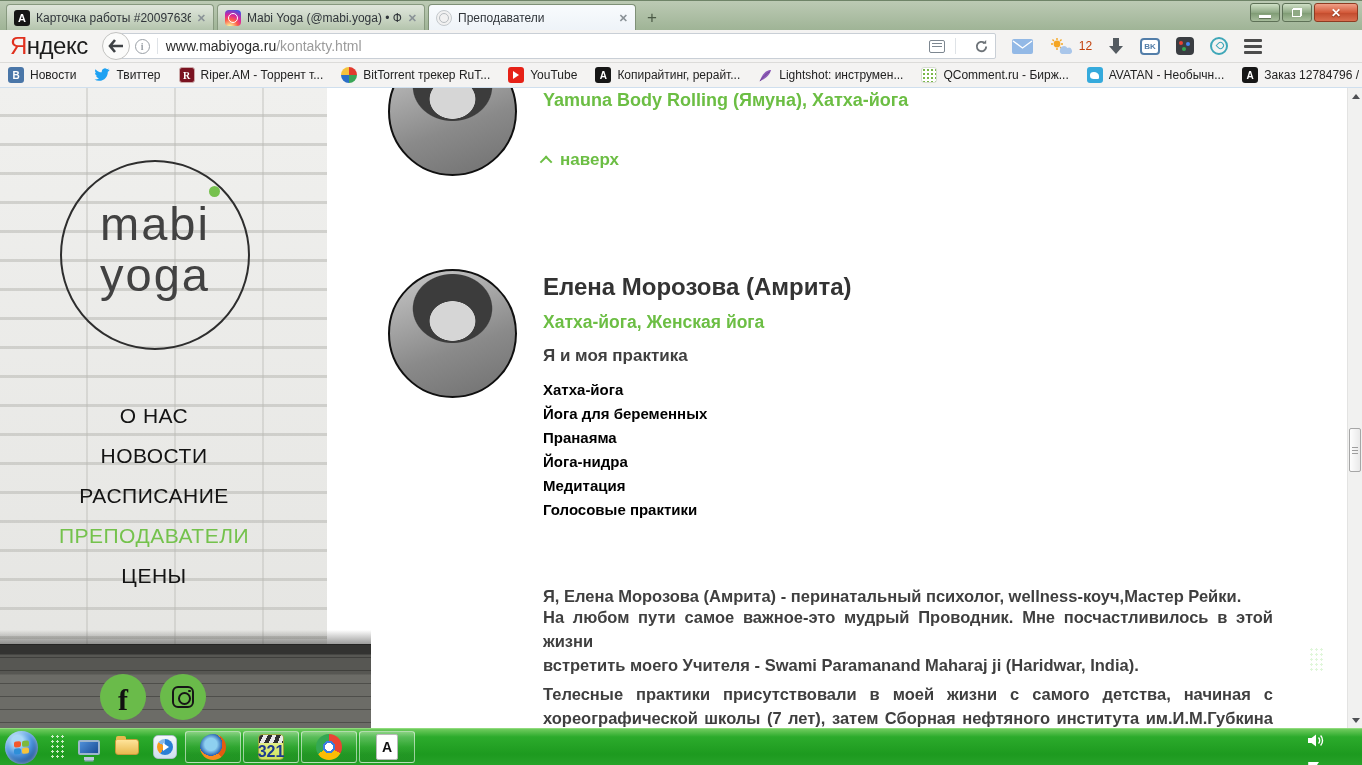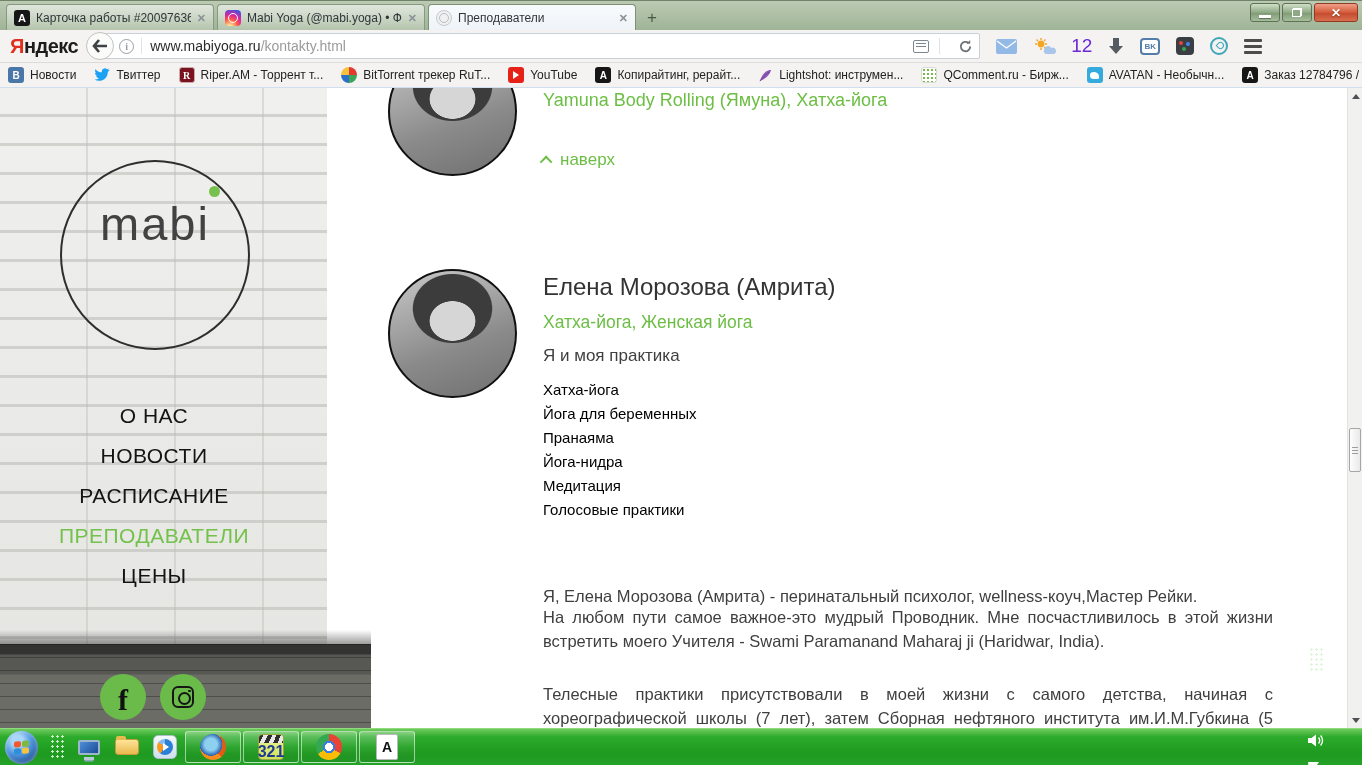--- a/index.html
+++ b/index.html
@@ -32,34 +32,34 @@
   .winbtn.close { width:44px; background:linear-gradient(#f0a088,#d35a3a 50%,#c24a2c 51%,#d96f4f); border-color:#8e3b22;
     color:#fff; font-size:12px; font-weight:bold; text-shadow:0 1px 1px #7c2c12; }
   .glyph-min { width:12px; height:3px; background:#fff; box-shadow:0 1px 1px #5b6d52; margin-top:8px; }
   .glyph-restore { position:relative; width:10px; height:9px; }
   .glyph-restore::before { content:""; position:absolute; right:0; top:0; width:7px; height:6px; border:1.5px solid #fff; }
   .glyph-restore::after { content:""; position:absolute; left:0; bottom:0; width:7px; height:6px; border:1.5px solid #fff; background:#8fa985; }
 
   
   .navbar { position:absolute; top:30px; left:0; right:0; height:33px; background:#f4f3f2;
     border-bottom:1px solid #dcdbd9; display:flex; align-items:center; }
-  .brand { margin:0 8px 0 10px; font-size:20px; font-weight:bold; letter-spacing:-.5px; color:#1c1c1c; }
+  .brand { margin:0 14px 0 10px; font-size:24px; font-weight:normal; letter-spacing:-.5px; color:#1c1c1c; }
   .brand .red { color:#e0301e; }
   .backbtn { width:28px; height:28px; border:1px solid #c2c2c0; border-radius:50%; background:#fbfbfa;
     display:flex; align-items:center; justify-content:center; margin-right:-14px; z-index:2; }
   .urlbar { flex:1; max-width:880px; height:26px; background:#fff; border:1px solid #c9cfd6; border-radius:2px;
     display:flex; align-items:center; padding:0 6px 0 18px; }
   .info-ic { width:15px; height:15px; border:1.3px solid #9aa0a6; border-radius:50%; color:#9aa0a6;
     font-size:10px; font-weight:bold; font-family:"Liberation Serif",serif; display:flex; align-items:center; justify-content:center; margin-right:7px; }
   .url-divider { width:1px; height:16px; background:#dfe3e7; margin-right:8px; }
   .url-host { font-size:14px; color:#2b2b2b; }
   .url-path { font-size:14px; color:#9b9b9b; flex:1; }
   .url-actions { display:flex; align-items:center; gap:10px; }
   .nav-icons { display:flex; align-items:center; gap:16px; margin:0 10px 0 16px; }
-  .weather { display:flex; align-items:center; gap:12px; font-size:19px; color:#6d28d9; }
+  .weather { display:flex; align-items:center; gap:4px; font-size:12px; color:#c2410c; }
   .vk-ic { width:20px; height:17px; border:2px solid #537ea9; border-radius:4px; color:#537ea9;
     font-size:8px; font-weight:bold; display:flex; align-items:center; justify-content:center; background:#fff; }
   .photoed-ic { width:18px; height:18px; border-radius:4px; background:#3a3d42; position:relative; }
   .photoed-ic::before { content:""; position:absolute; left:3px; top:4px; width:4px; height:4px; border-radius:50%;
     background:#e94335; box-shadow:7px 1px 0 #4286f5, 3px 6px 0 #34a853; }
   .drop-ic { width:18px; height:18px; border:2px solid #3fa7b8; border-radius:50%; position:relative; }
   .drop-ic::after { content:""; position:absolute; left:4.5px; top:3px; width:5px; height:5px;
     border:1.6px solid #3fa7b8; border-radius:50% 50% 50% 0; transform:rotate(45deg); }
   .menu-ic { display:flex; flex-direction:column; gap:3px; }
   .menu-ic i { width:18px; height:3px; background:#4c4c4c; border-radius:1px; }
@@ -119,21 +119,21 @@
 
   
   .main { position:absolute; left:371px; right:15px; top:0; height:100%; background:#fff; overflow:hidden; }
   .photo { position:absolute; width:129px; height:129px; border-radius:50%; border:2px solid #101010;
     background:
       radial-gradient(ellipse 30% 26% at 50% 40%, #d6d6d6 0 60%, transparent 62%),
       radial-gradient(ellipse 46% 40% at 50% 30%, #3c3c3c 0 68%, transparent 70%),
       linear-gradient(160deg,#c9c9c9,#8a8a8a 60%,#707070); }
   .photo-1 { left:17px; top:-41px; }
   .photo-2 { left:17px; top:181px; }
-  .tcol { position:absolute; left:172px; width:730px; }
+  .tcol { position:absolute; left:172px; width:730px;font-weight:bold; }
   .green { color:#6cbe44; }
   .s1-title { top:2px; font-size:18px; }
   .s1-note { top:36px; font-size:17px; color:#3f3f3f; }
   .s1-top { top:62px; font-size:17px; display:flex; align-items:center; gap:8px; }
   .chev-up { width:9px; height:9px; border-top:2px solid #6cbe44; border-left:2px solid #6cbe44;
     transform:rotate(45deg) translateY(2px); }
   .t-name { top:185px; font-size:24px; color:#333; }
   .t-disc { top:224px; font-size:17.5px; }
   .t-intro { top:258px; font-size:17px; color:#3f3f3f; }
   .t-list { top:290px; font-size:15px; color:#000000; line-height:24px; }
@@ -332,20 +332,21 @@
 
   </div>
 
   <div class="viewport">
 
     <div class="sidebar">
       <div class="side-col">
         <div class="logo-circle">
           <div class="logo-text">
             <div>mabi</div>
+            <div>yoga</div>
           </div>
           <span class="logo-dot"></span>
         </div>
         <div class="side-menu">
           <div class="side-item">О НАС</div>
           <div class="side-item">НОВОСТИ</div>
           <div class="side-item">РАСПИСАНИЕ</div>
           <div class="side-item active">ПРЕПОДАВАТЕЛИ</div>
           <div class="side-item">ЦЕНЫ</div>
         </div>

